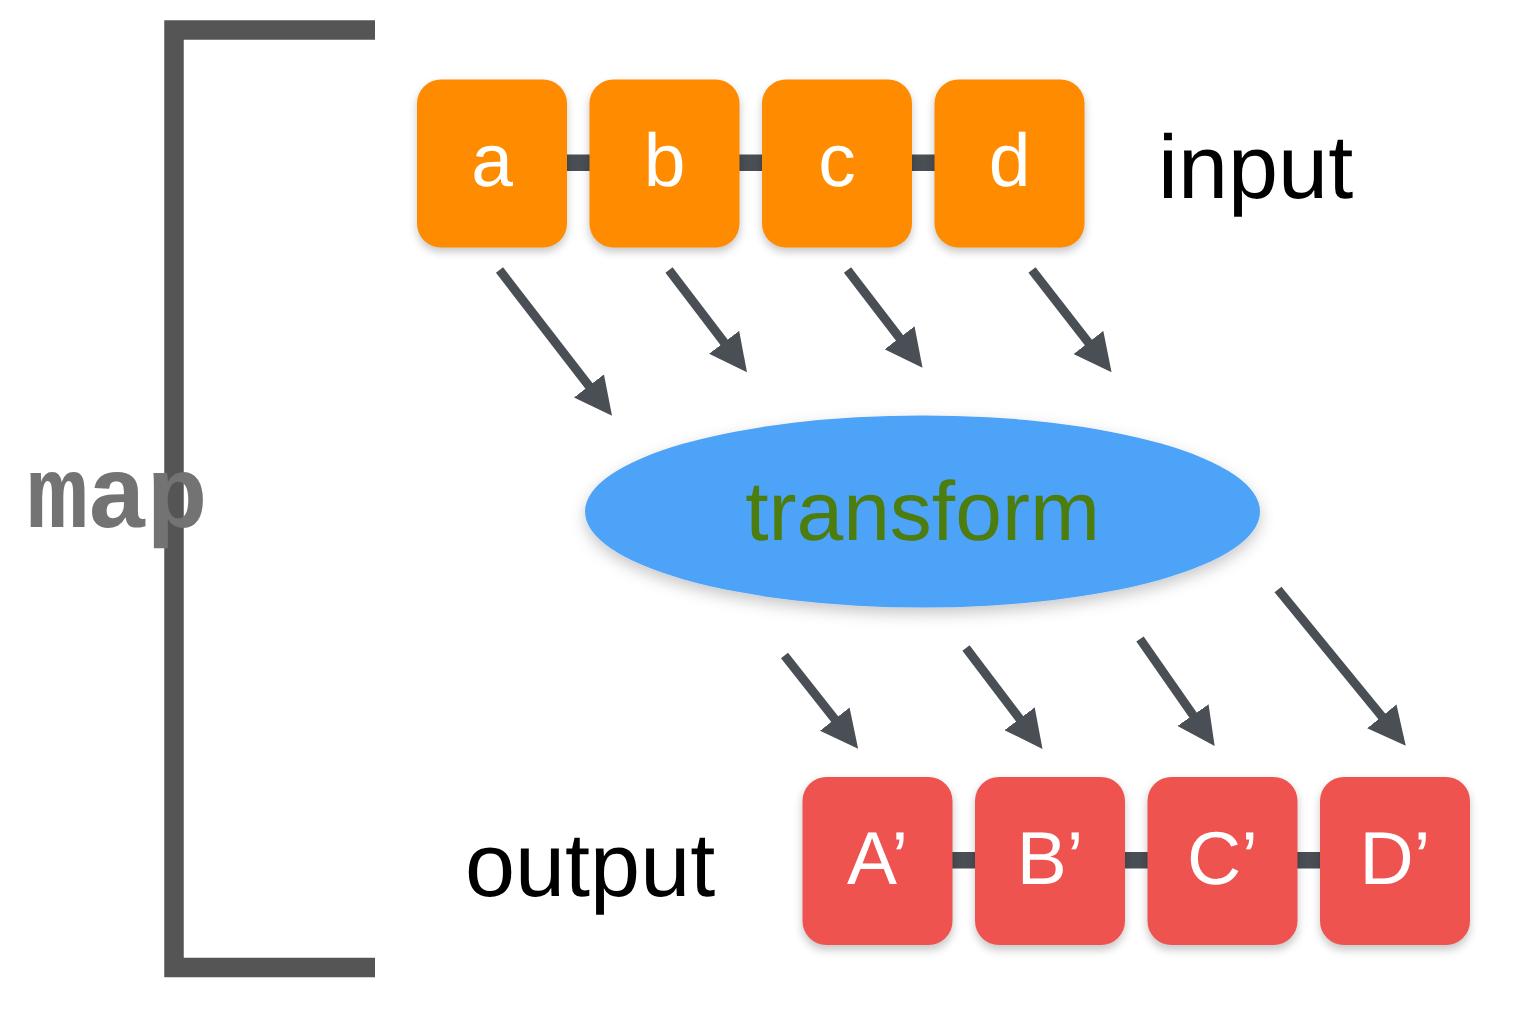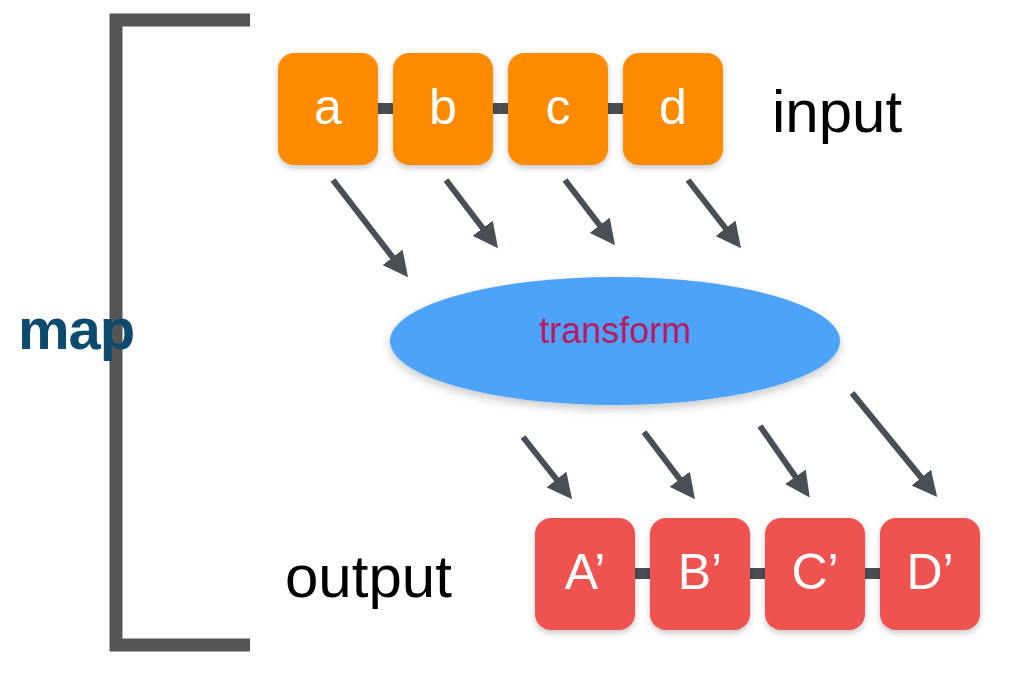--- a/index.html
+++ b/index.html
@@ -58,37 +58,37 @@
     color: #000000;
     font-family: "Liberation Sans", sans-serif;
     font-weight: 300;
     font-size: 60px;
     line-height: 1;
     white-space: nowrap;
     user-select: none;
   }
   .ellipse-label {
     position: absolute;
-    color: #be185d;
+    color: #4d7c0f;
     font-family: "Liberation Sans", sans-serif;
     font-weight: 300;
-    font-size: 36px;
+    font-size: 56px;
     line-height: 1;
     white-space: nowrap;
     user-select: none;
     text-align: center;
   }
   #map-label {
     position: absolute;
     left: 18px;
     top: 300px;
-    color: #0c4a6e;
-    font-family: Liberation Sans, sans-serif;
+    color: #737373;
+    font-family: Liberation Mono, monospace;
     font-weight: 700;
-    font-size: 58px;
+    font-size: 68px;
     line-height: 1;
     letter-spacing: -1px;
     white-space: nowrap;
     user-select: none;
   }
 </style>
 </head>
 <body>
 
 <div id="canvas">
@@ -154,21 +154,21 @@
     <span class="node-label-text">c</span>
   </div>
   <div class="node-box input-box" style="left:623px; top:53px;">
     <span class="node-label-text">d</span>
   </div>
 
   <div class="side-label" style="left:772px; top:82px;">input</div>
 
   <div class="ellipse-label" style="left:390px; top:313px; width:450px;">transform</div>
 
-  <div class="side-label" style="left:285px; top:547px;">output</div>
+  <div class="side-label" style="left:310px; top:547px;">output</div>
 
   <div class="connector" style="left:629px; top:568px;"></div>
   <div class="connector" style="left:744px; top:568px;"></div>
   <div class="connector" style="left:859px; top:568px;"></div>
 
   <div class="node-box output-box" style="left:535px; top:518px;">
     <span class="node-label-text">A’</span>
   </div>
   <div class="node-box output-box" style="left:650px; top:518px;">
     <span class="node-label-text">B’</span>

